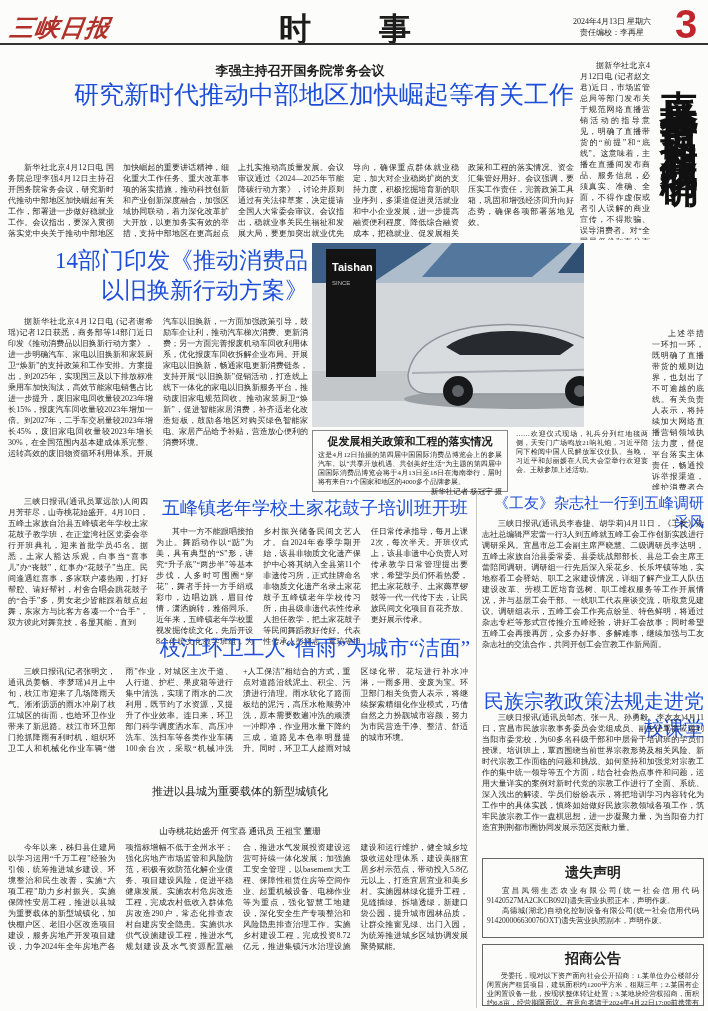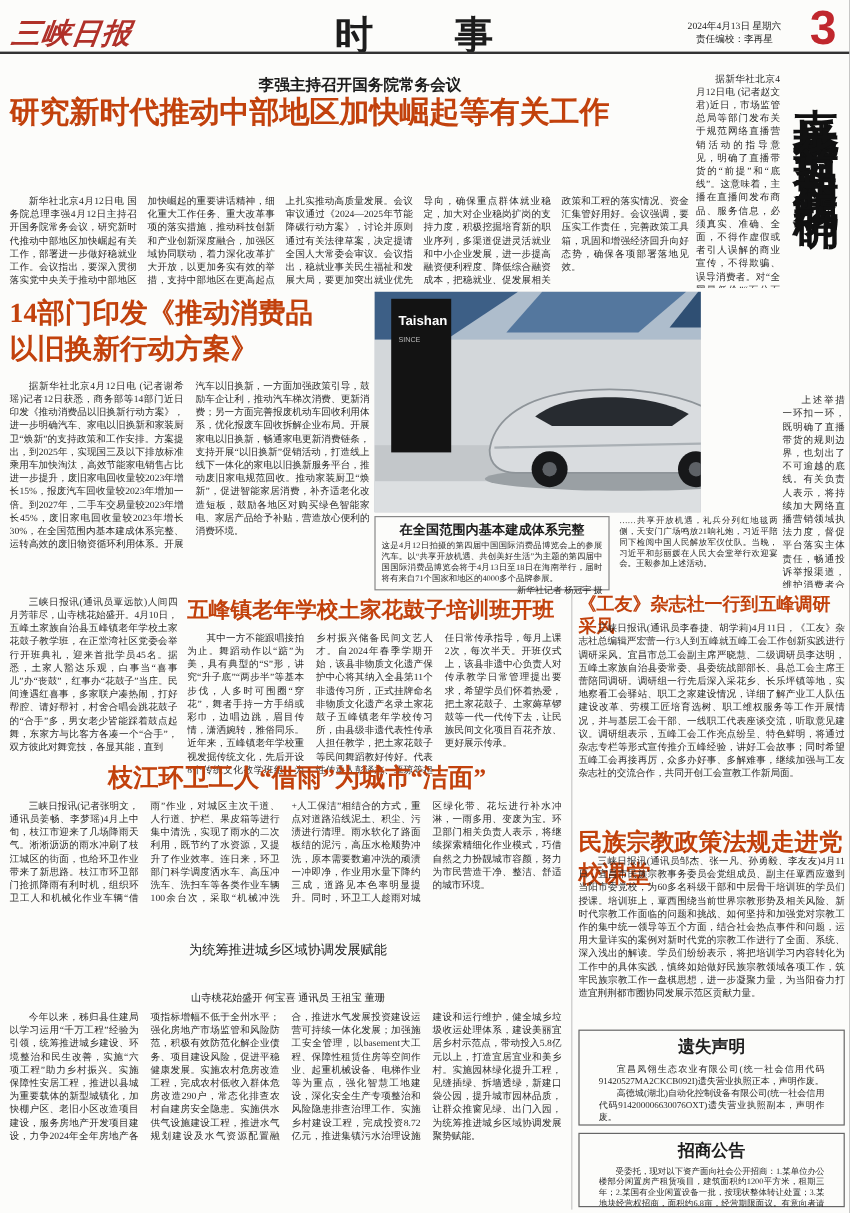--- a/index.html
+++ b/index.html
@@ -7,24 +7,24 @@
         font-family:"Liberation Serif","DejaVu Serif",serif;color:#1c1c1c;overflow:hidden;}
   .abs{position:absolute;box-sizing:border-box;}
   .sans{font-family:"Liberation Sans","DejaVu Sans",sans-serif;}
   .body-text{font-size:8px;line-height:11px;text-align:justify;color:#2a2a2a;overflow:hidden;}
   .body-text.indent{text-indent:2em;}
   .cols-2{column-count:2;column-gap:10px;}
   .cols-3{column-count:3;column-gap:10px;}
   .cols-4{column-count:4;column-gap:10px;}
   .cols-5{column-count:5;column-gap:9px;margin-top:44px;}
   .kicker{text-align:center;font-weight:bold;}
-  .headline{text-align:left;font-weight:bold;color:#c2410c;}
+  .headline{text-align:right;font-weight:normal;color:#1d4ed8;}
   .rule{background:#333;}
   .thin-rule{background:#c7c7c7;}
-  .boxed{border:1px solid #666;padding:5px 16px;background:#fcfcfa;}
+  .boxed{border:1px solid #666;padding:5px 4px;background:#fcfcfa;}
   .box-title{text-align:center;font-weight:bold;font-size:14px;margin:0 0 4px 0;}
   .vertical-head{writing-mode:vertical-rl;text-orientation:upright;font-weight:bold;
                  font-size:38px;letter-spacing:8px;color:#111;}
   .caption-box{border:1px solid #888;padding:3px 5px;}
   .credit{text-align:right;font-size:7.5px;margin-top:2px;}
 </style>
 </head>
 <body>
 
 <div class="page">
@@ -72,43 +72,43 @@
       <path d="M100,130 L306,126" stroke="#aab0b5" stroke-width="2"></path>
       <circle cx="146" cy="148" r="15" fill="#17181a"></circle>
       <circle cx="146" cy="148" r="6" fill="#5d6166"></circle>
       <circle cx="268" cy="148" r="15" fill="#17181a"></circle>
       <circle cx="268" cy="148" r="6" fill="#5d6166"></circle>
       <rect x="300" y="118" width="10" height="5" rx="2" fill="#e8e9ea"></rect>
     </svg>
   </div>
 
   <div class="abs caption-box" style="left:312px;top:430px;width:196px;height:62px;">
-    <div style="text-align:center;font-weight:bold;font-size:11px;margin-bottom:2px;">在全国范围内基本建成体系完整</div>
+    <div style="text-align:center;font-weight:bold;font-size:11px;margin-bottom:2px;">促发展相关政策和工程的落实情况</div>
     <div class="body-text" style="font-size:7px;line-height:9px;height:34px;">这是4月12日拍摄的第四届中国国际消费品博览会上的参展汽车。以“共享开放机遇、共创美好生活”为主题的第四届中国国际消费品博览会将于4月13日至18日在海南举行，届时将有来自71个国家和地区的4000多个品牌参展。</div>
     <div class="credit">新华社记者 杨冠宇 摄</div>
   </div>
 
-  <div class="abs body-text" style="left:516px;top:430px;width:132px;height:62px;font-size:7px;line-height:9px;">……共享开放机遇，礼兵分列红地毯两侧，天安门广场鸣放21响礼炮，习近平陪同下检阅中国人民解放军仪仗队。当晚，习近平和彭丽媛在人民大会堂举行欢迎宴会。王毅参加上述活动。</div>
+  <div class="abs body-text" style="left:516px;top:430px;width:132px;height:62px;font-size:7px;line-height:9px;">……欢迎仪式现场，礼兵分列红地毯两侧，天安门广场鸣放21响礼炮，习近平陪同下检阅中国人民解放军仪仗队。当晚，习近平和彭丽媛在人民大会堂举行欢迎宴会。王毅参加上述活动。</div>
 
   <div class="abs body-text indent" style="left:8px;top:496px;width:140px;height:156px;">三峡日报讯(通讯员覃远歆)人间四月芳菲尽，山寺桃花始盛开。4月10日，五峰土家族自治县五峰镇老年学校土家花鼓子教学班，在正堂湾社区党委会举行开班典礼，迎来首批学员45名。据悉，土家人豁达乐观，白事当“喜事儿”办“丧鼓”，红事办“花鼓子”当庄。民间逢遇红喜事，多家联户凑热闹，打好帮腔、请好帮衬，村舍合唱会跳花鼓子的“合手”多，男女老少皆能踩着鼓点起舞，东家方与比客方各凑一个“合手”，双方彼此对舞竞技，各显其能，直到</div>
   <div class="abs headline" style="left:156px;top:496px;width:312px;font-size:18px;">五峰镇老年学校土家花鼓子培训班开班</div>
   <div class="abs body-text cols-3 indent" style="left:156px;top:526px;width:312px;height:126px;">其中一方不能跟唱接拍为止。舞蹈动作以“踮”为美，具有典型的“S”形，讲究“升子底”“两步半”等基本步伐，人多时可围圈“穿花”，舞者手持一方手绢或彩巾，边唱边跳，眉目传情，潇洒婉转，雅俗同乐。近年来，五峰镇老年学校重视发掘传统文化，先后开设8个传统文化教学班组，为乡村振兴储备民间文艺人才。自2024年春季学期开始，该县非物质文化遗产保护中心将其纳入全县第11个非遗传习所，正式挂牌命名非物质文化遗产名录土家花鼓子五峰镇老年学校传习所，由县级非遗代表性传承人担任教学，把土家花鼓子等民间舞蹈教好传好。代表性传承人彭泽志、覃琼等担任日常传承指导，每月上课2次，每次半天。开班仪式上，该县非遗中心负责人对传承教学日常管理提出要求，希望学员们怀着热爱，把土家花鼓子、土家薅草锣鼓等一代一代传下去，让民族民间文化项目百花齐放、更好展示传承。</div>
 
   <div class="abs thin-rule" style="left:476px;top:494px;width:1px;height:514px;"></div>
 
   <div class="abs headline sans" style="left:482px;top:494px;width:222px;font-size:15px;">《工友》杂志社一行到五峰调研采风</div>
   <div class="abs body-text indent" style="left:482px;top:518px;width:222px;height:162px;">三峡日报讯(通讯员李春捷、胡学莉)4月11日，《工友》杂志社总编辑严宏蕾一行3人到五峰就五峰工会工作创新实践进行调研采风。宜昌市总工会副主席严晓慧、二级调研员李达明，五峰土家族自治县委常委、县委统战部部长、县总工会主席王蕾陪同调研。调研组一行先后深入采花乡、长乐坪镇等地，实地察看工会驿站、职工之家建设情况，详细了解产业工人队伍建设改革、劳模工匠培育选树、职工维权服务等工作开展情况，并与基层工会干部、一线职工代表座谈交流，听取意见建议。调研组表示，五峰工会工作亮点纷呈、特色鲜明，将通过杂志专栏等形式宣传推介五峰经验，讲好工会故事；同时希望五峰工会再接再厉，众多办好事、多解难事，继续加强与工友杂志社的交流合作，共同开创工会宣教工作新局面。</div>
 
   <div class="abs headline" style="left:90px;top:634px;width:380px;font-size:21px;">枝江环卫工人“借雨”为城市“洁面”</div>
   <div class="abs body-text cols-4 indent" style="left:8px;top:666px;width:460px;height:112px;">三峡日报讯(记者张明文，通讯员姜畅、李梦瑶)4月上中旬，枝江市迎来了几场降雨天气。淅淅沥沥的雨水冲刷了枝江城区的街面，也给环卫作业带来了新思路。枝江市环卫部门抢抓降雨有利时机，组织环卫工人和机械化作业车辆“借雨”作业，对城区主次干道、人行道、护栏、果皮箱等进行集中清洗，实现了雨水的二次利用，既节约了水资源，又提升了作业效率。连日来，环卫部门科学调度洒水车、高压冲洗车、洗扫车等各类作业车辆100余台次，采取“机械冲洗+人工保洁”相结合的方式，重点对道路沿线泥土、积尘、污渍进行清理。雨水软化了路面板结的泥污，高压水枪顺势冲洗，原本需要数遍冲洗的顽渍一冲即净，作业用水量下降约三成，道路见本色率明显提升。同时，环卫工人趁雨对城区绿化带、花坛进行补水冲淋，一雨多用、变废为宝。环卫部门相关负责人表示，将继续探索精细化作业模式，巧借自然之力扮靓城市容颜，努力为市民营造干净、整洁、舒适的城市环境。</div>
 
   <div class="abs headline sans" style="left:482px;top:688px;width:222px;font-size:20px;">民族宗教政策法规走进党校课堂</div>
   <div class="abs body-text indent" style="left:482px;top:712px;width:222px;height:140px;">三峡日报讯(通讯员邹杰、张一凡、孙勇毅、李友友)4月11日，宜昌市民族宗教事务委员会党组成员、副主任覃西应邀到当阳市委党校，为60多名科级干部和中层骨干培训班的学员们授课。培训班上，覃西围绕当前世界宗教形势及相关风险、新时代宗教工作面临的问题和挑战、如何坚持和加强党对宗教工作的集中统一领导等五个方面，结合社会热点事件和问题，运用大量详实的案例对新时代党的宗教工作进行了全面、系统、深入浅出的解读。学员们纷纷表示，将把培训学习内容转化为工作中的具体实践，慎终如始做好民族宗教领域各项工作，筑牢民族宗教工作一盘棋思想，进一步凝聚力量，为当阳奋力打造宜荆荆都市圈协同发展示范区贡献力量。</div>
 
-  <div class="abs kicker" style="left:100px;top:784px;width:280px;font-size:11px;font-weight:normal;">为统筹推进城乡区域协调发展赋能</div>
+  <div class="abs kicker" style="left:100px;top:784px;width:280px;font-size:11px;font-weight:normal;">推进以县城为重要载体的新型城镇化</div>
   <div class="abs" style="left:100px;top:826px;width:280px;text-align:center;font-size:8.5px;">山寺桃花始盛开 何宝喜 通讯员 王祖宝 董珊</div>
   <div class="abs body-text cols-4 indent" style="left:8px;top:842px;width:460px;height:164px;">今年以来，秭归县住建局以学习运用“千万工程”经验为引领，统筹推进城乡建设、环境整治和民生改善，实施“六项工程”助力乡村振兴。实施保障性安居工程，推进以县城为重要载体的新型城镇化，加快棚户区、老旧小区改造项目建设，服务房地产开发项目建设，力争2024年全年房地产各项指标增幅不低于全州水平；强化房地产市场监管和风险防范，积极有效防范化解企业债务、项目建设风险，促进平稳健康发展。实施农村危房改造工程，完成农村低收入群体危房改造290户，常态化排查农村自建房安全隐患。实施供水供气设施建设工程，推进水气规划建设及水气资源配置融合，推进水气发展投资建设运营可持续一体化发展；加强施工安全管理，以basement大工程、保障性租赁住房等空间作业、起重机械设备、电梯作业等为重点，强化智慧工地建设，深化安全生产专项整治和风险隐患排查治理工作。实施乡村建设工程，完成投资8.72亿元，推进集镇污水治理设施建设和运行维护，健全城乡垃圾收运处理体系，建设美丽宜居乡村示范点，带动投入5.8亿元以上，打造宜居宜业和美乡村。实施园林绿化提升工程，见缝插绿、拆墙透绿，新建口袋公园，提升城市园林品质，让群众推窗见绿、出门入园，为统筹推进城乡区域协调发展聚势赋能。</div>
 
   <div class="abs boxed" style="left:482px;top:858px;width:222px;height:80px;">
     <div class="box-title">遗失声明</div>
     <div class="body-text indent" style="font-size:7.5px;line-height:10px;">宜昌凤翎生态农业有限公司(统一社会信用代码91420527MA2CKCB092I)遗失营业执照正本，声明作废。</div>
     <div class="body-text indent" style="font-size:7.5px;line-height:10px;">高德城(湖北)自动化控制设备有限公司(统一社会信用代码914200006630076OXT)遗失营业执照副本，声明作废。</div>
   </div>
 
   <div class="abs boxed" style="left:482px;top:944px;width:222px;height:62px;">

